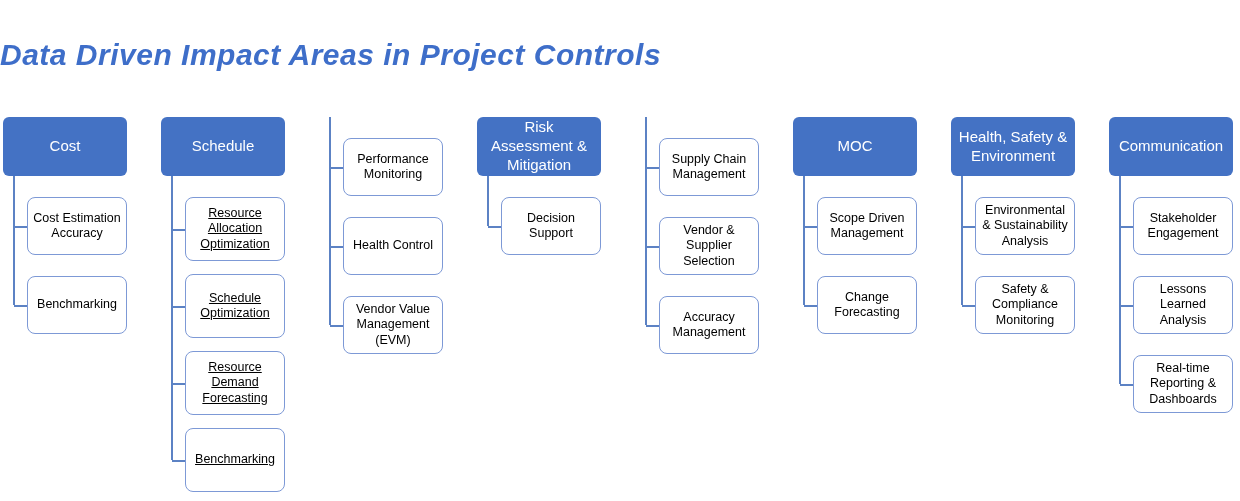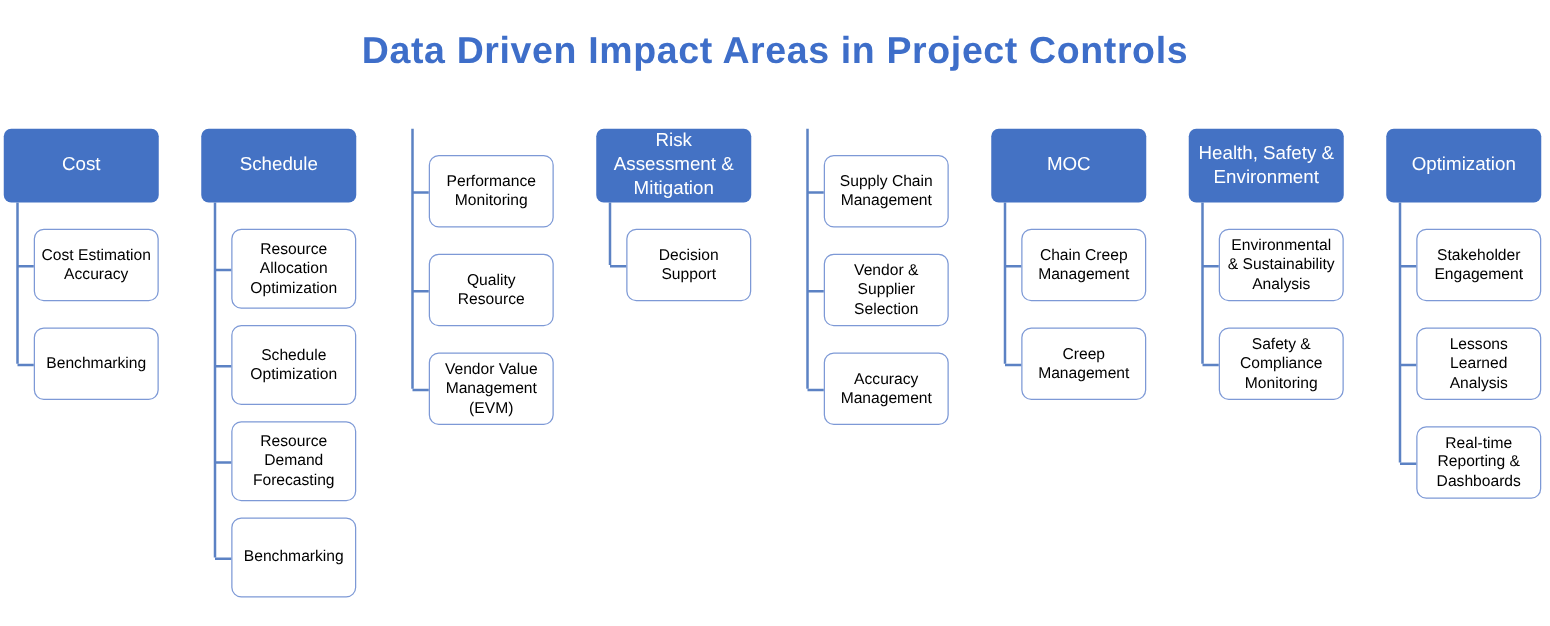--- a/index.html
+++ b/index.html
@@ -13,27 +13,27 @@
   }
   *{box-sizing:border-box;margin:0;padding:0;}
   html,body{overflow:hidden;}
   body{
     width:1240px;height:501px;
     background:var(--background);
     font-family:"Liberation Sans","DejaVu Sans",sans-serif;
   }
   .canvas{position:relative;width:1240px;height:501px;}
   .title{
-    margin-top:21px;
-    text-align:center;
+    margin-top:35px;
     font-size:30px;
     font-weight:bold;
     letter-spacing:0.5px;
     color:var(--title-color);
     line-height:40px;
+    font-style:italic;
   }
   .columns{
     display:flex;
     gap:34px;
     padding-left:3px;
     margin-top:42px;
     align-items:flex-start;
   }
   .column{width:124px;flex:none;}
   .head{
@@ -45,21 +45,21 @@
     text-align:center;
     font-size:15px;
     line-height:1.25;
     padding:2px 7px;
   }
   .children{
     position:relative;
     padding:21px 0 0 24px;
     display:flex;flex-direction:column;gap:21px;
   }
-  .column.compact .children{gap:13px;}
+  .column.compact .children{gap:13px;text-decoration:underline;}
   .vline{
     position:absolute;
     left:10px;top:0;
     width:0;
     border-left:2px solid var(--connector);
   }
   .child{
     position:relative;
     min-height:58px;
     background:var(--background);
@@ -122,21 +122,21 @@
   </div>
 
   <div class="column">
     <div class="children">
       <div class="vline" style="height: 208px;"></div>
 
     <div class="child">
         <span>Performance Monitoring</span>
       </div>
           <div class="child">
-        <span>Quality Resource</span>
+        <span>Health Control</span>
       </div>
           <div class="child">
         <span>Vendor Value Management (EVM)</span>
       </div>
         </div>
   </div>
 
   <div class="column">
     <div class="head">Risk Assessment &amp; Mitigation</div>
     <div class="children">
@@ -163,44 +163,44 @@
       </div>
         </div>
   </div>
 
   <div class="column">
     <div class="head">MOC</div>
     <div class="children">
       <div class="vline" style="height: 129px;"></div>
 
     <div class="child">
-        <span>Chain Creep Management</span>
-      </div>
-          <div class="child">
-        <span>Creep Management</span>
+        <span>Scope Driven Management</span>
+      </div>
+          <div class="child">
+        <span>Change Forecasting</span>
       </div>
         </div>
   </div>
 
   <div class="column">
     <div class="head">Health, Safety &amp; Environment</div>
     <div class="children">
       <div class="vline" style="height: 129px;"></div>
 
     <div class="child">
         <span>Environmental &amp; Sustainability Analysis</span>
       </div>
           <div class="child">
         <span>Safety &amp; Compliance Monitoring</span>
       </div>
         </div>
   </div>
 
   <div class="column">
-    <div class="head">Optimization</div>
+    <div class="head">Communication</div>
     <div class="children">
       <div class="vline" style="height: 208px;"></div>
 
     <div class="child">
         <span>Stakeholder Engagement</span>
       </div>
           <div class="child">
         <span>Lessons Learned Analysis</span>
       </div>
           <div class="child">

